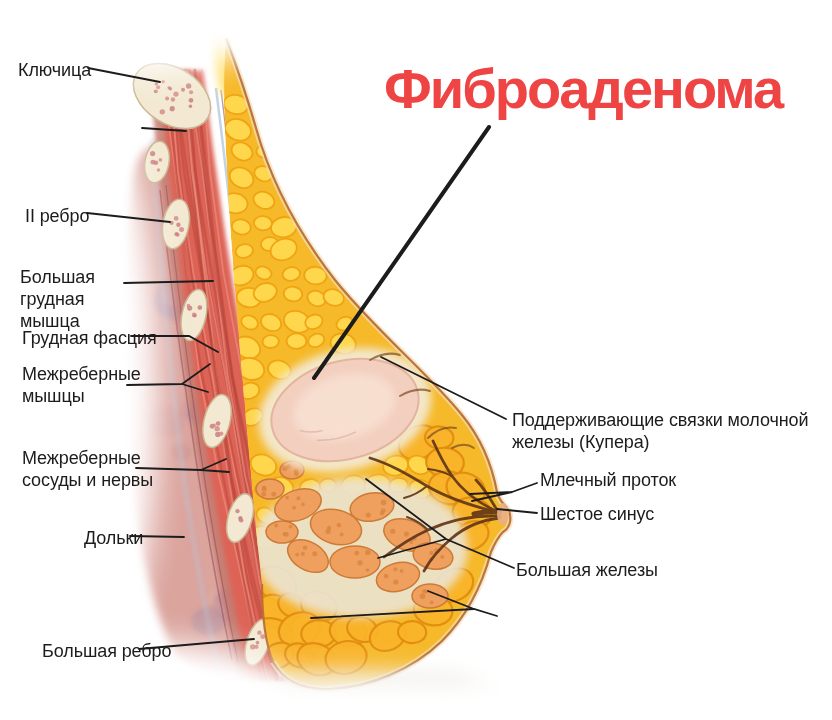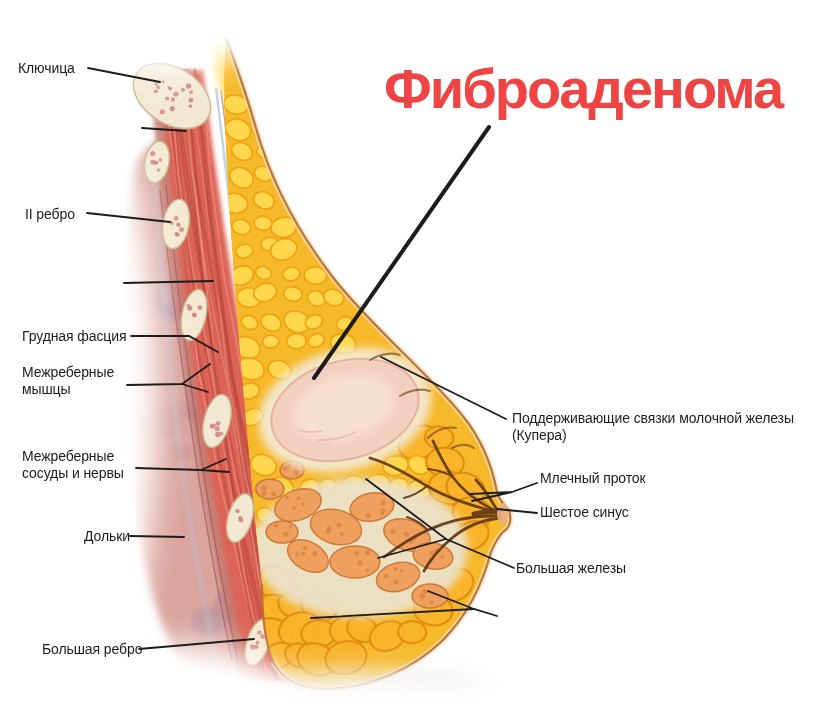--- a/index.html
+++ b/index.html
@@ -1,19 +1,19 @@
 <!DOCTYPE html>
 <html><head>
 <meta charset="utf-8">
 <style>
   html,body{margin:0;padding:0;background:#ffffff;}
   #stage{position:relative;width:832px;height:720px;background:#ffffff;overflow:hidden;
          font-family:"Liberation Sans",sans-serif;}
   #art{position:absolute;left:0;top:0;}
-  .lbl{position:absolute;font-size:14px;line-height:1.22;color:#1c1c1c;font-weight:400;
+  .lbl{position:absolute;font-size:18px;line-height:1.22;color:#1c1c1c;font-weight:400;
        letter-spacing:-0.1px;white-space:nowrap;}
   .lbl.wrap{white-space:normal;}
   #title{position:absolute;left:384px;top:56px;font-size:56px;font-weight:700;color:#ef4444;
          letter-spacing:-2px;white-space:nowrap;}
 </style>
 </head>
 <body>
 
 <div id="stage">
 
@@ -384,20 +384,21 @@
     <path d="M537,513 L497,509"></path>
     <path d="M514,568 L446,539 L366,479 M446,539 L378,558"></path>
     <path d="M497,616 L474,609 L311,618 M474,609 L428,591"></path>
   </g>
 </svg>
 
 <div id="title">Фиброаденома</div>
 
 <div class="lbl" style="left:18px;top:60px">Ключица</div>
 <div class="lbl" style="left:25px;top:206px">II ребро</div>
+<div class="lbl wrap" style="left:20px;top:267px;width:112px">Большая грудная мышца</div>
 <div class="lbl" style="left:22px;top:328px">Грудная фасция</div>
 <div class="lbl wrap" style="left:22px;top:448px;width:132px">Межреберные сосуды и нервы</div>
 <div class="lbl wrap" style="left:22px;top:364px;width:118px">Межреберные мышцы</div>
 <div class="lbl" style="left:84px;top:528px">Дольки</div>
 <div class="lbl" style="left:42px;top:641px">Большая ребро</div>
 
 <div class="lbl wrap" style="left:512px;top:410px;width:330px">Поддерживающие связки молочной железы (Купера)</div>
 <div class="lbl" style="left:540px;top:470px">Млечный проток</div>
 <div class="lbl" style="left:540px;top:504px">Шестое синус</div>
 <div class="lbl" style="left:516px;top:560px">Большая железы</div>

